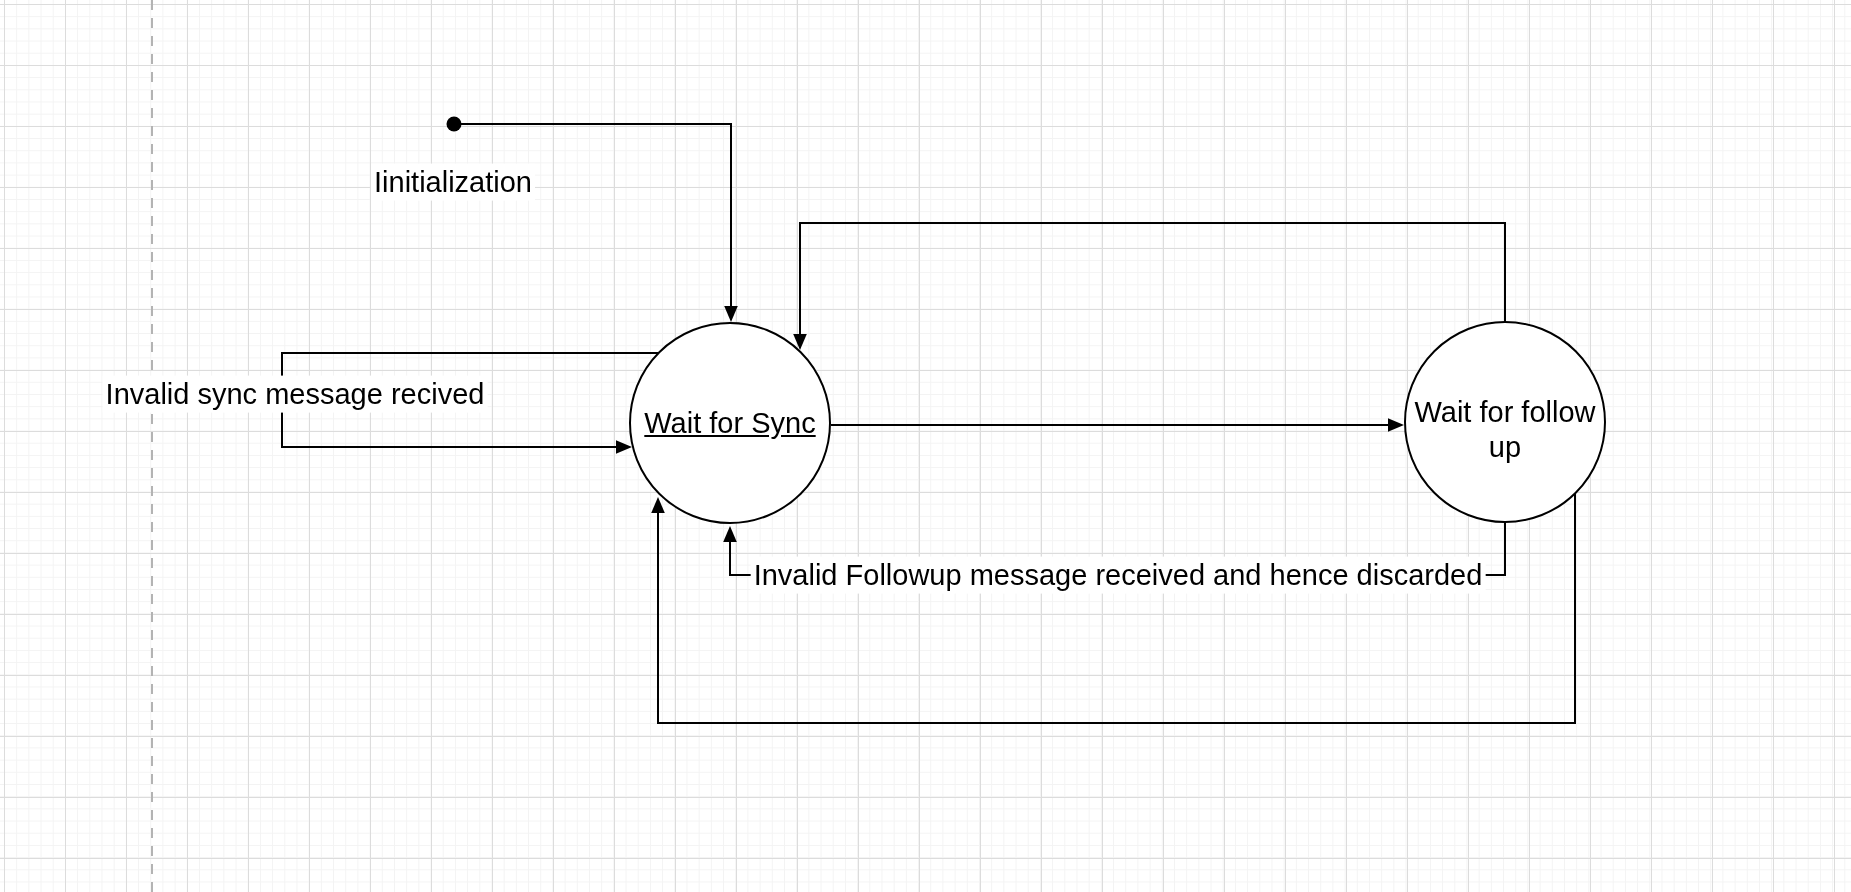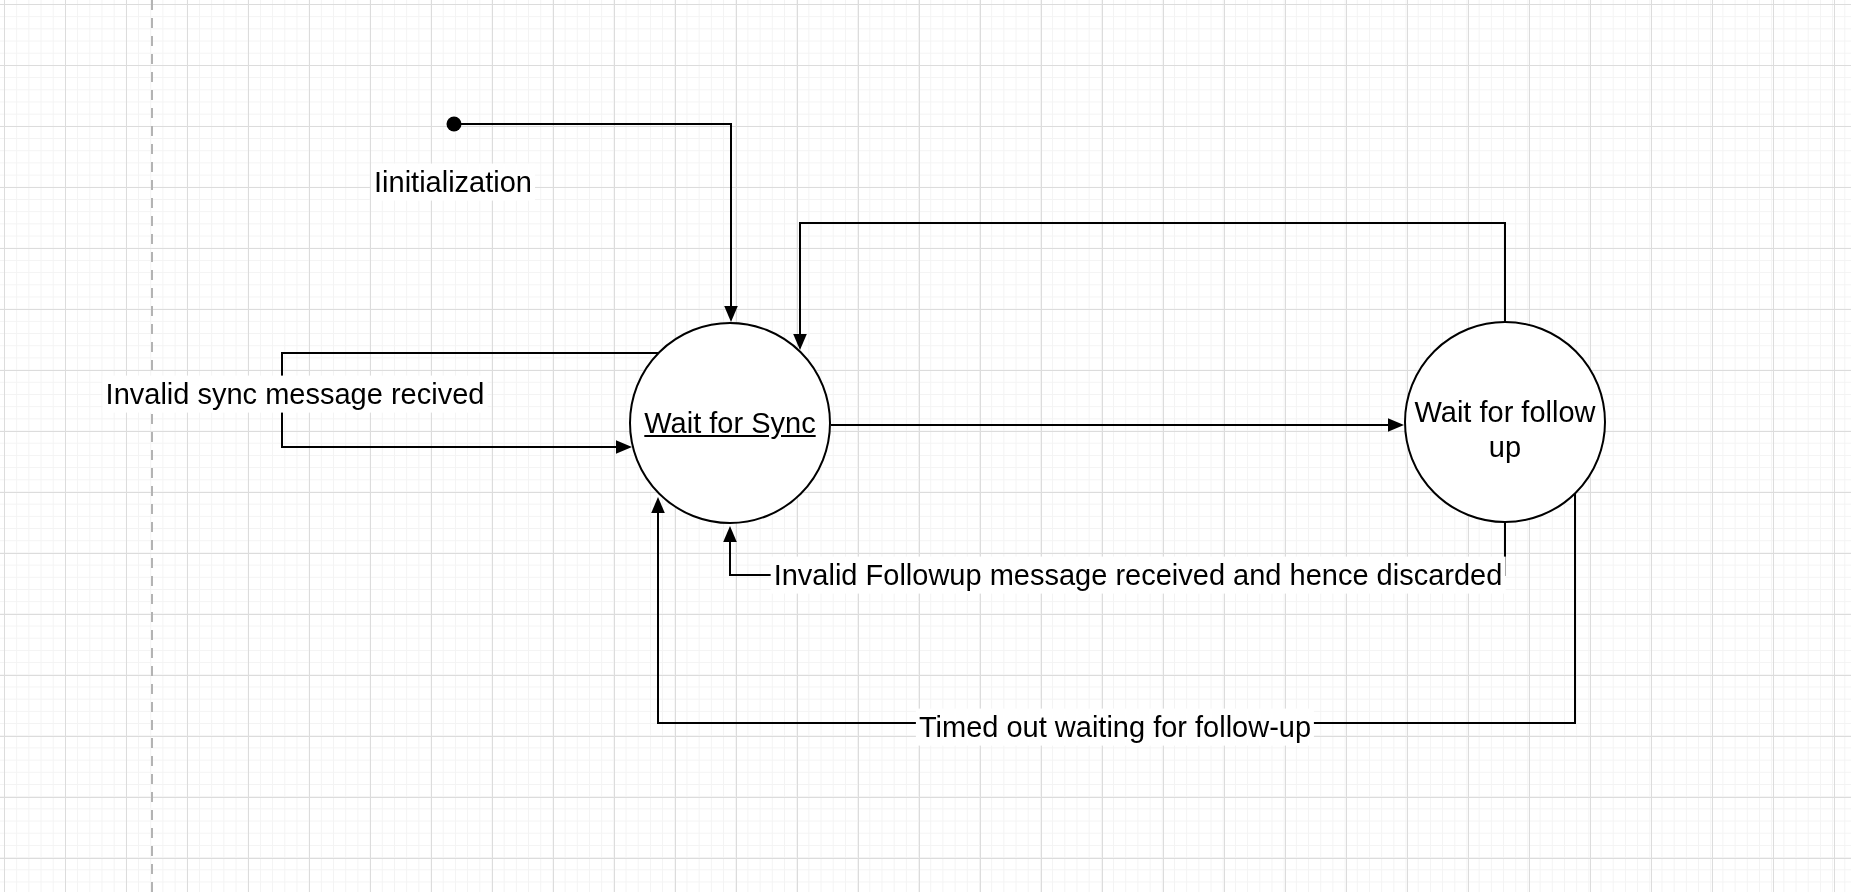--- a/index.html
+++ b/index.html
@@ -106,17 +106,16 @@
   <div class="state-label" style="left:1405px; top:322px;">
     <span class="inner narrow">Wait for follow up</span>
   </div>
 
   <div class="lbl" style="left:453px; top:182px;">Iinitialization</div>
 
 
   <div class="lbl" style="left:287px; top:394px;margin-left:8px;">Invalid sync message recived</div>
 
 
-  <div class="lbl" style="left:1118px; top:575px;margin-left:20px;">Invalid Followup message received and hence discarded</div>
+  <div class="lbl" style="left:1118px; top:575px;">Invalid Followup message received and hence discarded</div>
 
-  <div class="lbl" style="left:1115px; top:727px;">Timed out waiting for follow-up</div>
 
 </div>
 
 </body></html>

